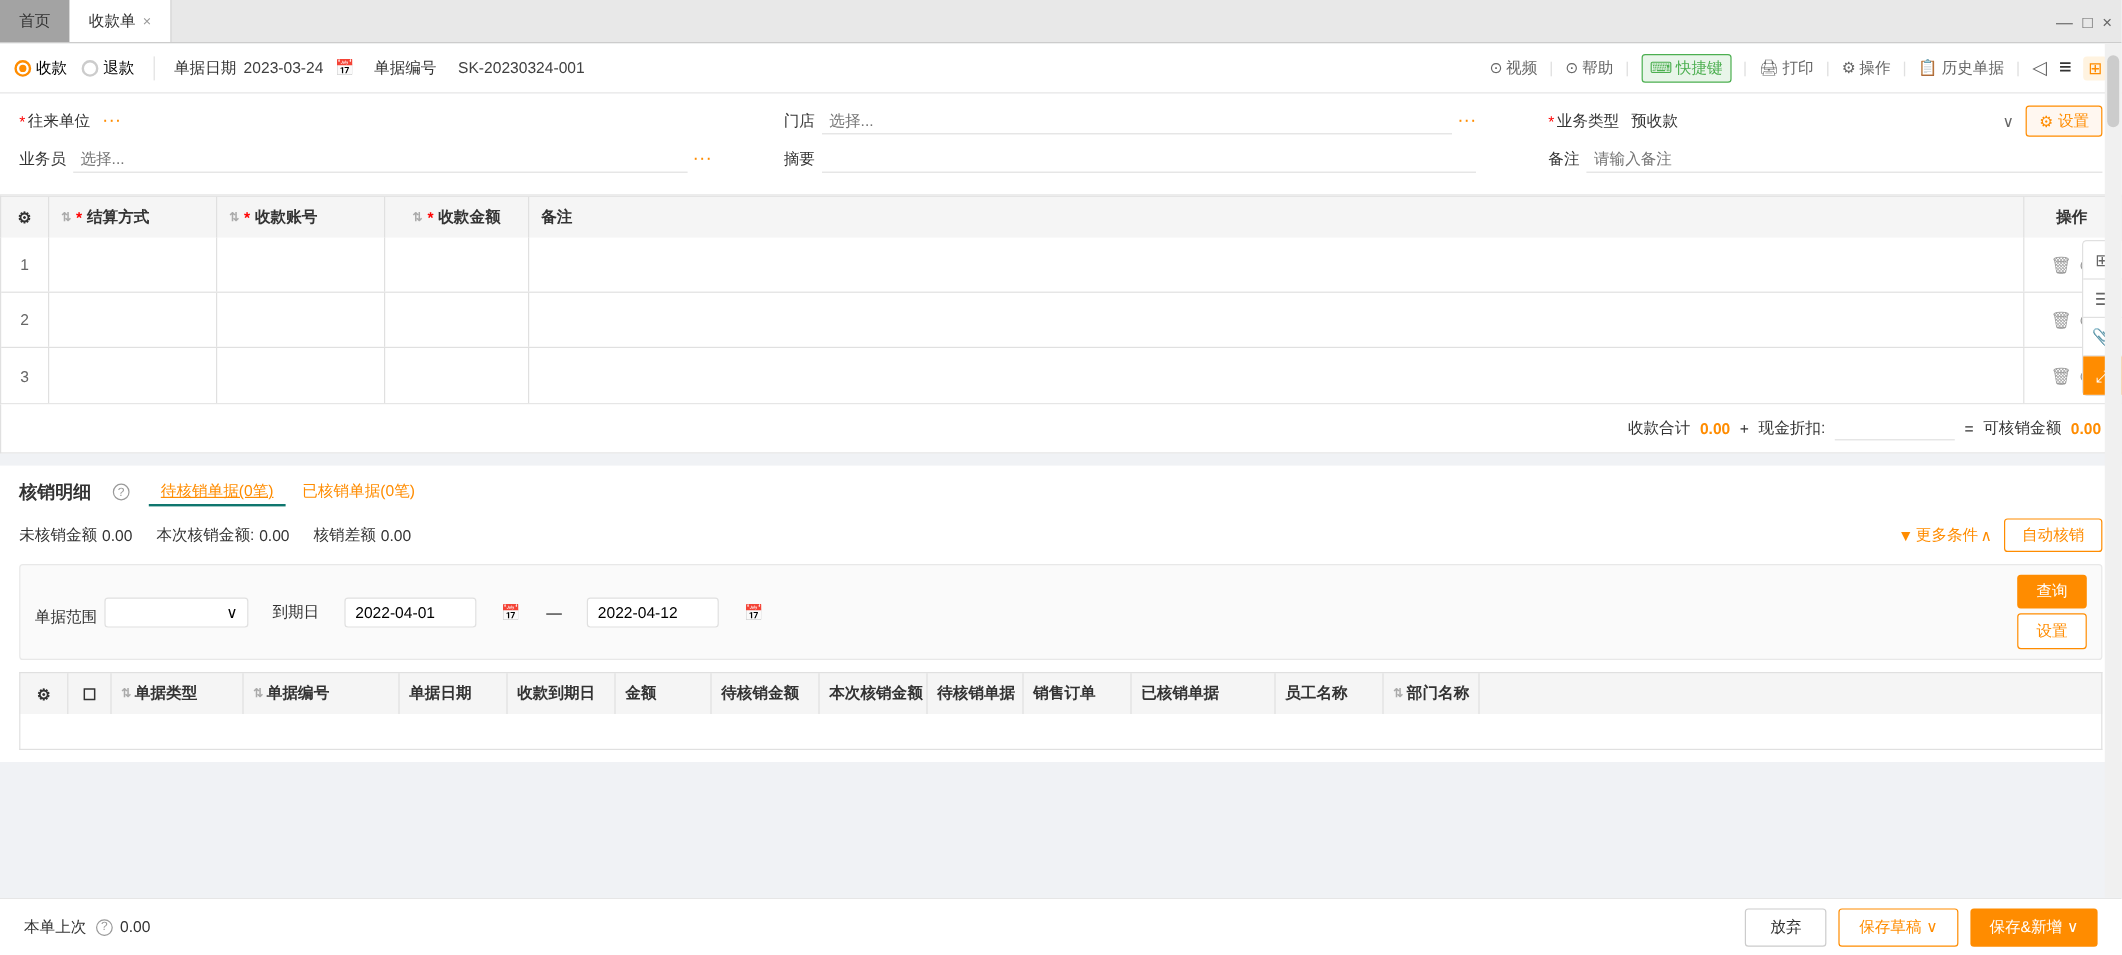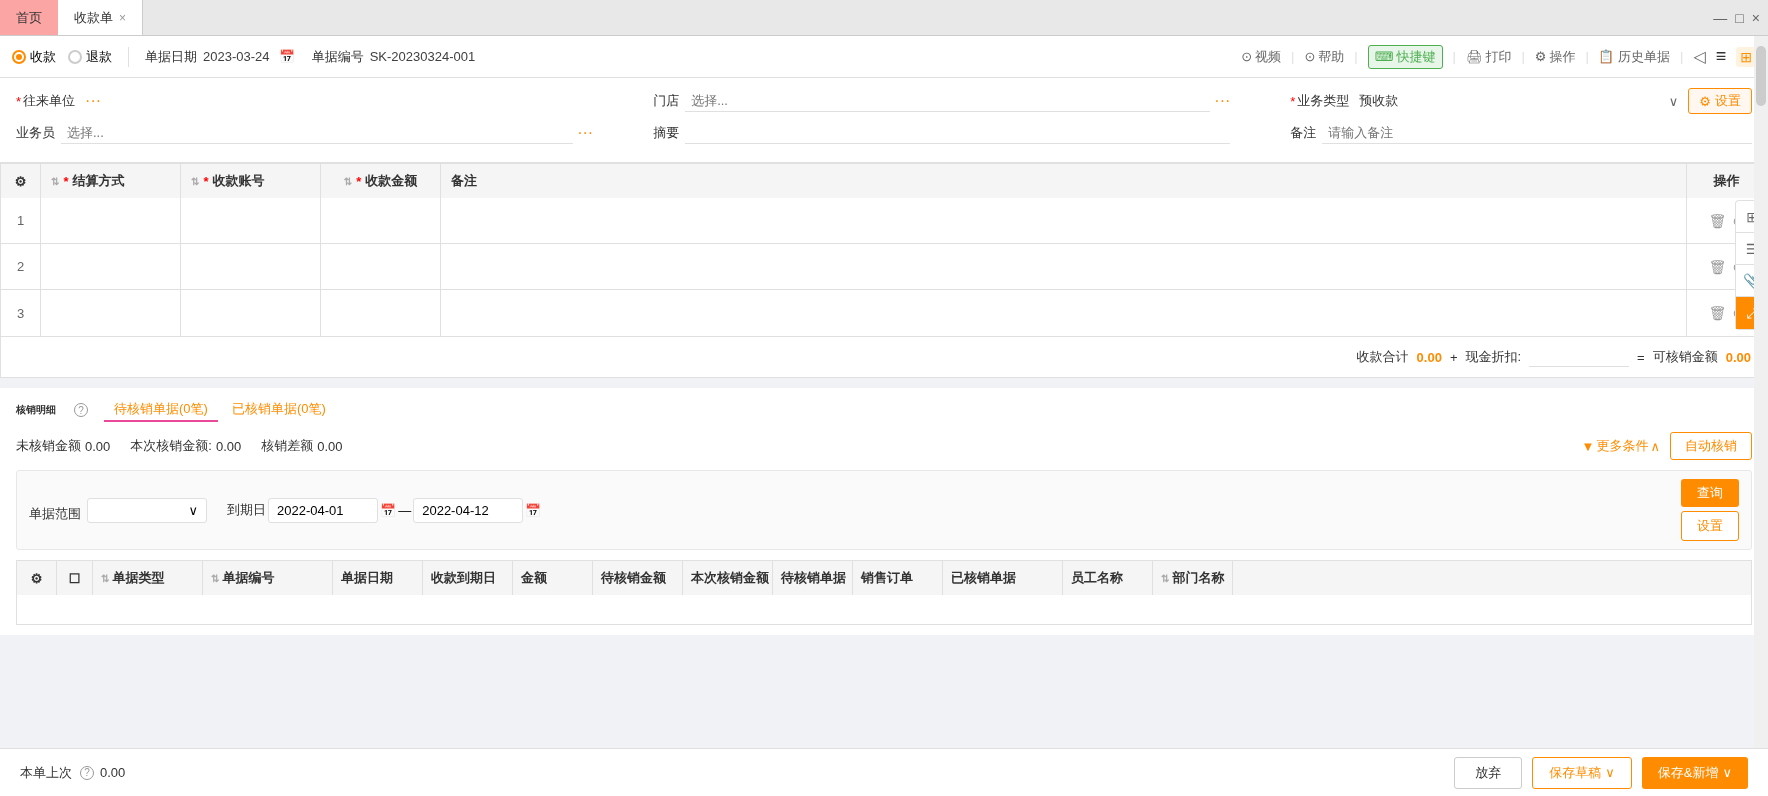--- a/index.html
+++ b/index.html
@@ -5,21 +5,21 @@
     * { box-sizing: border-box; margin: 0; padding: 0; font-family: 'Microsoft YaHei', Arial, sans-serif; font-size: 13px; }
     body { background: #f0f2f5; width: 1768px; height: 796px; overflow: hidden; }
 
     
     .tab-bar {
       display: flex; align-items: center; background: #e8e8e8; height: 36px;
       border-bottom: 1px solid #ccc; position: relative;
     }
     .tab-home {
       padding: 0 16px; height: 100%; display: flex; align-items: center;
-      background: #fca5a5; color: #333; cursor: pointer; font-size: 13px;
+      background: #a3a3a3; color: #333; cursor: pointer; font-size: 13px;
     }
     .tab-active {
       padding: 0 16px; height: 100%; display: flex; align-items: center; gap: 6px;
       background: #fff; color: #333; cursor: pointer; font-size: 13px; border-right: 1px solid #ccc;
     }
     .tab-close { color: #999; font-size: 12px; cursor: pointer; }
     .tab-bar-right { margin-left: auto; display: flex; align-items: center; padding-right: 8px; gap: 8px; }
     .tab-bar-icon { cursor: pointer; color: #666; font-size: 14px; }
 
     
@@ -98,42 +98,42 @@
     .footer-input {
       border: none; border-bottom: 1px solid #e0e0e0; width: 100px; padding: 2px 4px; text-align: right; outline: none;
     }
 
     
     .section-divider { height: 10px; background: #f0f2f5; }
 
     
     .reconcile-section { background: #fff; padding: 10px 16px; }
     .reconcile-header { display: flex; align-items: center; gap: 16px; margin-bottom: 10px; }
-    .section-title { font-size: 10px; font-weight: bold; color: #333; }
+    .section-title { font-size: 15px; font-weight: bold; color: #333; }
     .reconcile-tabs { display: flex; gap: 4px; }
     .reconcile-tab { padding: 2px 10px; cursor: pointer; color: #ff8c00; font-size: 13px; }
-    .reconcile-tab.active { border-bottom: 2px solid #ec4899; }
+    .reconcile-tab.active { border-bottom: 2px solid #0f766e; text-decoration: underline; }
 
     .reconcile-stats { display: flex; align-items: center; gap: 20px; margin-bottom: 10px; }
     .stat-item { display: flex; align-items: center; gap: 4px; color: #333; }
     .stat-right { margin-left: auto; display: flex; align-items: center; gap: 10px; }
     .more-conditions { color: #ff8c00; cursor: pointer; display: flex; align-items: center; gap: 2px; }
     .btn-auto-reconcile {
       background: #fff; border: 1px solid #ff8c00; color: #ff8c00;
       padding: 4px 14px; border-radius: 3px; cursor: pointer;
     }
 
     .filter-row { display: flex; align-items: center; gap: 20px; margin-bottom: 10px; background: #fafafa; padding: 8px 12px; border: 1px solid #e8e8e8; border-radius: 3px; }
     .filter-field { display: flex; align-items: flex-end; gap: 6px; }
     .filter-label { color: #333; white-space: nowrap; }
     .filter-select {
       border: 1px solid #e0e0e0; padding: 4px 8px; border-radius: 3px; background: #fff;
       min-width: 120px; display: flex; align-items: center; justify-content: space-between; cursor: pointer; gap: 8px;
     }
-    .filter-date { display: flex; align-items: center; gap: 2px; }
+    .filter-date { display: flex; align-items: center; gap: 21px; }
     .date-input { border: 1px solid #e0e0e0; padding: 4px 8px; border-radius: 3px; background: #fff; width: 110px; }
     .date-icon { cursor: pointer; color: #999; }
     .filter-right { margin-left: auto; display: flex; gap: 8px; }
     .btn-query { background: #ff8c00; color: #fff; border: none; padding: 5px 16px; border-radius: 3px; cursor: pointer; }
     .btn-set { background: #fff; border: 1px solid #ff8c00; color: #ff8c00; padding: 5px 14px; border-radius: 3px; cursor: pointer; display: block; }
 
     
     .bottom-table-header { display: flex; background: #f5f5f5; border: 1px solid #e0e0e0; border-bottom: none; }
     .bottom-th {
       padding: 8px 8px; border-right: 1px solid #e0e0e0; color: #333; font-weight: bold;
@@ -220,21 +220,21 @@
     </div>
   </div>
   <div class="toolbar-divider"></div>
   <div class="toolbar-field">
     <span class="toolbar-label">单据日期</span>
     <span class="toolbar-value">2023-03-24</span>
     <span class="toolbar-icon-btn" style="margin-left:4px;">📅</span>
   </div>
   <div class="toolbar-field">
     <span class="toolbar-label">单据编号</span>
-    <span class="toolbar-value" style="margin-left:0;">SK-20230324-001</span>
+    <span class="toolbar-value" style="margin-left:12px;">SK-20230324-001</span>
   </div>
   <div class="toolbar-right">
     <div class="toolbar-right-item">
       <span>⊙</span>
       <span>视频</span>
     </div>
     <span style="color:#e0e0e0">|</span>
     <div class="toolbar-right-item">
       <span>⊙</span>
       <span>帮助</span>

